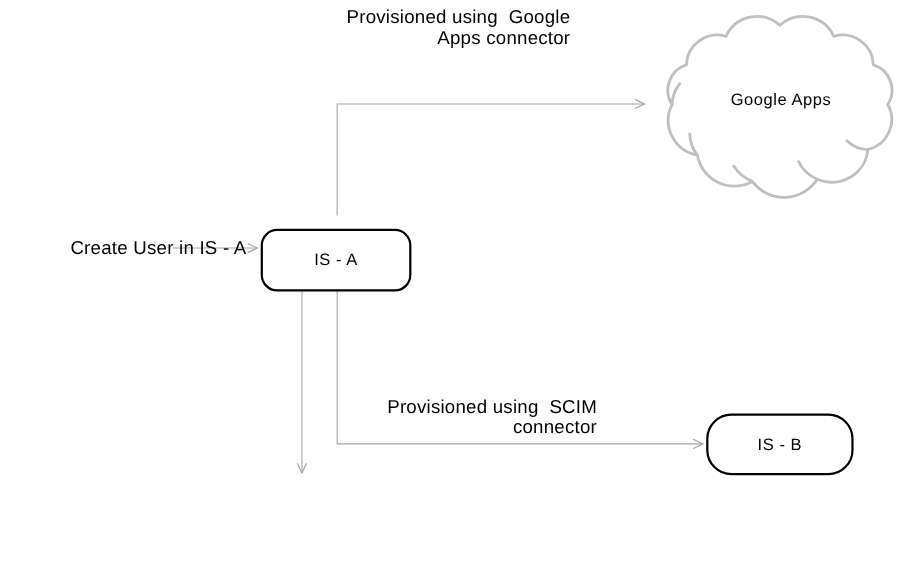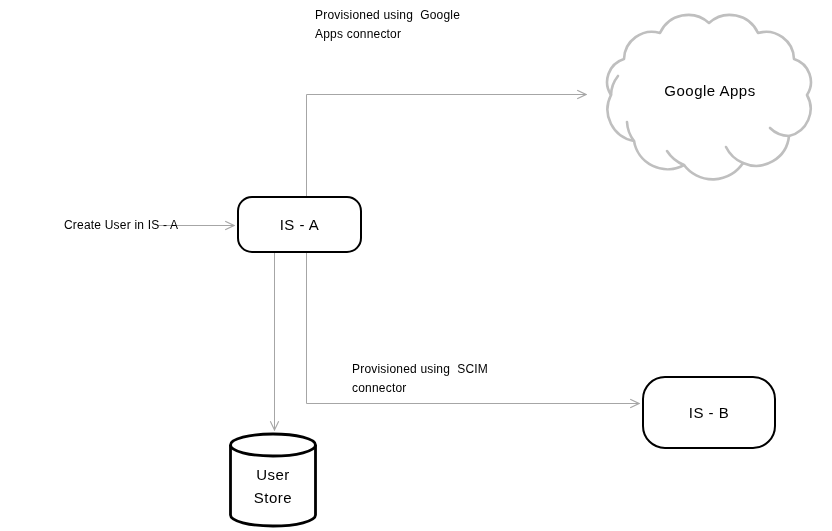--- a/index.html
+++ b/index.html
@@ -26,25 +26,26 @@
     stroke: var(--connector, #A6A6A6);
     stroke-width: 1;
   }
   .arrowhead-path {
     fill: none;
     stroke: var(--connector, #A6A6A6);
     stroke-width: 1;
   }
   .annotation {
     position: absolute;
-    font-size: 12px;
+    font-size: 17px;
     line-height: 19px;
     letter-spacing: 0.2px;
     white-space: pre-wrap;
     color: var(--text, #000000);
+    text-align: right;
   }
   .node-rect {
     position: absolute;
     box-sizing: border-box;
     background: var(--shape_fill, #FFFFFF);
     border: 2.8px solid var(--shape_border, #000000);
     border-radius: 15px;
     display: flex;
     align-items: center;
     justify-content: center;
@@ -139,30 +140,22 @@
         A 32 32 0 0 1 23,92 Z"></path>
       <path class="cloud-hook" d="M 23,92 A 32 32 0 0 1 30,73"></path>
       <path class="cloud-hook" d="M 201,133 A 28 28 0 0 1 182,125"></path>
       <path class="cloud-hook" d="M 155,160 A 33 33 0 0 1 138,144"></path>
       <path class="cloud-hook" d="M 96,162 A 36 36 0 0 1 79,148"></path>
       <path class="cloud-hook" d="M 46,138 A 34 34 0 0 1 39,119"></path>
     </svg>
     <div class="cloud-label node-label">Google Apps</div>
   </div>
 
-  <div class="node-rect" style="left:237px; top:196px; width:125px; height:57px;">
+  <div class="node-rect" style="left:237px; top:208px; width:137px; height:57px;">
     <span class="node-label">IS - A</span>
   </div>
 
-  <div class="node-rect" style="left:642px; top:376px; width:134px; height:73px;border-radius:23px;">
+  <div class="node-rect" style="left:642px; top:376px; width:134px; height:56px;border-radius:23px;">
     <span class="node-label">IS - B</span>
   </div>
 
-  <div class="cylinder-node">
-    <svg width="90" height="98" viewBox="0 0 90 98">
-      <path class="cyl" d="M 2.5,14 L 2.5,84 A 42.5 11 0 0 0 87.5,84 L 87.5,14"></path>
-      <ellipse class="cyl" cx="45" cy="14" rx="42.5" ry="11"></ellipse>
-    </svg>
-    <div class="cylinder-label node-label">User
-Store</div>
-  </div>
 
 </div>
 
 </body></html>

